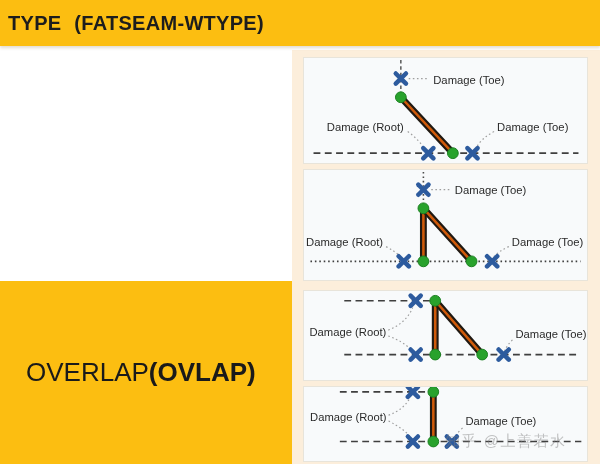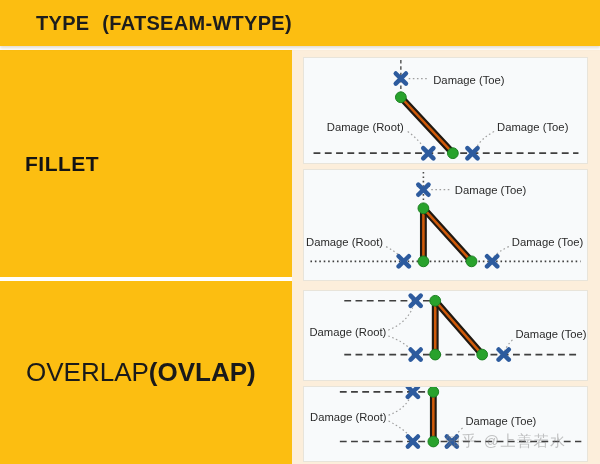--- a/index.html
+++ b/index.html
@@ -2,21 +2,21 @@
 <html><head>
 <meta charset="utf-8">
 <style>
   * { margin:0; padding:0; box-sizing:border-box; }
   html,body { width:600px; height:464px; }
   body { font-family:"Liberation Sans", sans-serif; }
   .stage { position:relative; width:600px; height:464px; background:#ffffff; overflow:hidden; }
 
   
   .header { position:absolute; left:0; top:0; width:600px; height:46px; background:#fcbe11;
-            display:flex; align-items:center; padding-left:36px;
+            display:flex; align-items:center; padding-left:8px;
             box-shadow:0 2px 3px rgba(95,60,0,.18); z-index:2; }
   .title { font-size:20px; color:#1d1d1d; letter-spacing:.3px; white-space:nowrap; }
   .title .t-main { font-weight:600; }
   .title .t-code { font-weight:800; margin-left:7px; }
 
   
   .cream { position:absolute; left:292px; top:50px; width:308px; height:414px; background:#fceedb; }
 
   
   .ycol { position:absolute; left:0; width:292px; background:#fcbe11; display:flex; align-items:center; }
@@ -59,23 +59,20 @@
 
   <div class="header">
     <div class="title">
       <span class="t-main">TYPE</span>
       <span class="t-code">(FATSEAM-WTYPE)</span>
     </div>
   </div>
 
   <div class="cream"></div>
 
-  <div class="ycol fillet">
-    <div class="rowlbl-fillet">FILLET</div>
-  </div>
   <div class="ycol overlap">
     <div class="rowlbl-overlap">
       <span class="r-name">OVERLAP</span><span class="r-code">(OVLAP)</span>
     </div>
   </div>
 
   <svg class="panel" style="left:303px; top:57px" width="285" height="107" viewBox="0 0 285 107">
     <line class="vguide" x1="97" y1="2" x2="97" y2="37"></line>
     <line class="dash" x1="8" y1="97" x2="278" y2="97"></line>
     <path class="leader" d="M105,21 H126"></path>

